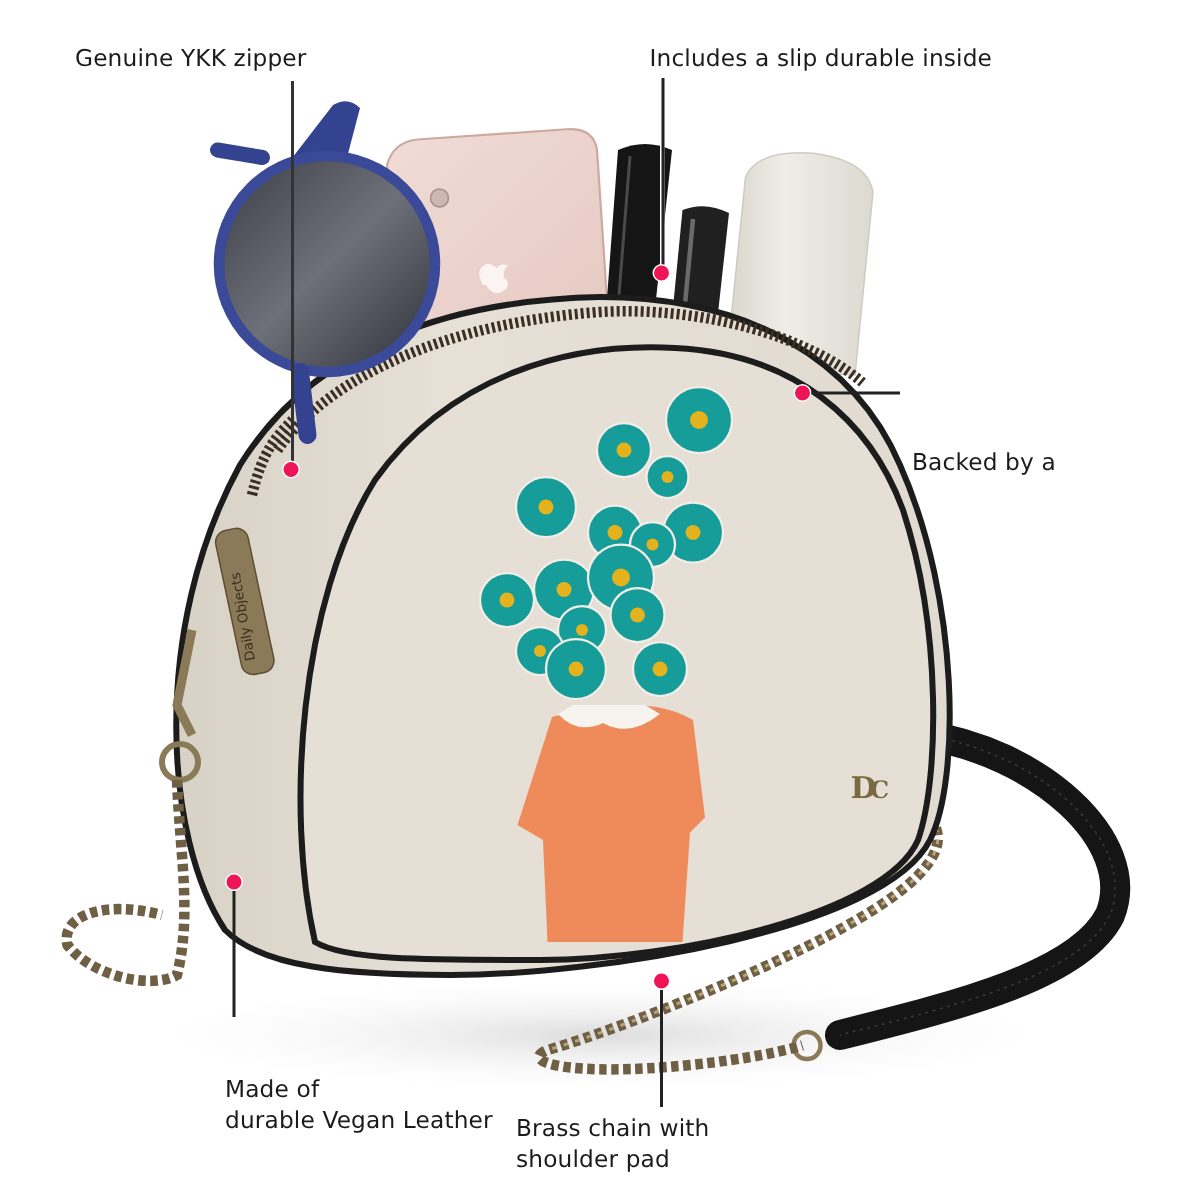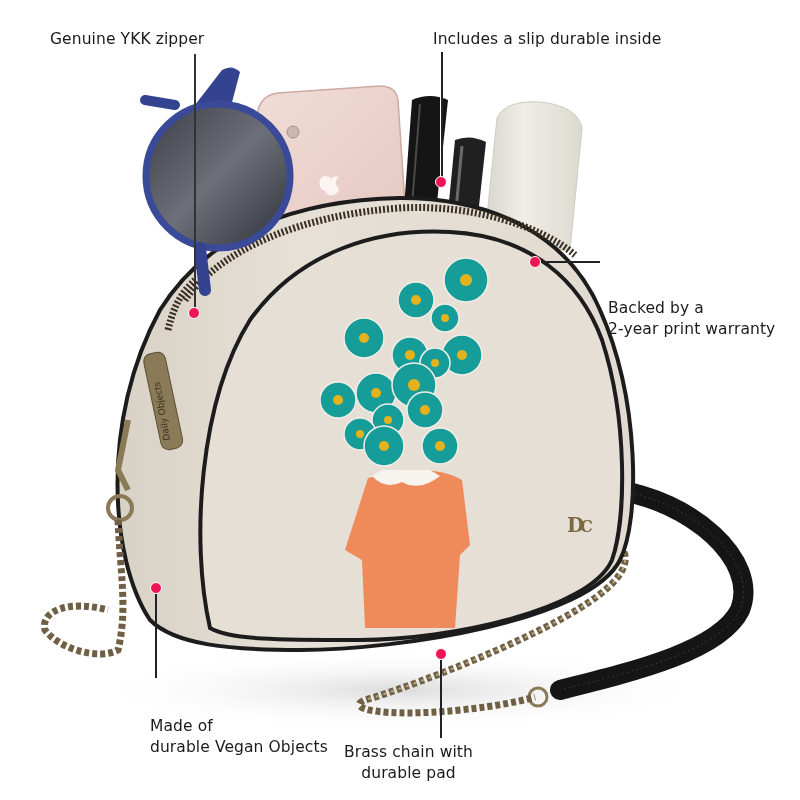--- a/index.html
+++ b/index.html
@@ -152,29 +152,28 @@
     <span>Includes a slip durable inside</span>
   </div>
   <div class="vline" style="left:440px; top:52px; height:125px; background:#fff; width:3px;"></div>
   <div class="vline" style="left:441px; top:52px; height:125px;"></div>
   <div class="dot" style="left:435px; top:176px; background:#ee1557;"></div>
 
   <div class="dot" style="left:529px; top:256px; background:#ee1557;"></div>
   <div class="hline" style="left:541px; top:261px; width:59px;"></div>
   <div class="label" style="left:608px; top:250px;margin-top:48px;">
     <div>Backed by a</div>
-    <div>2-year print warranty</div>
   </div>
 
   <div class="dot" style="left:150px; top:582px; background:#ee1557;"></div>
   <div class="vline" style="left:155px; top:594px; height:84px;"></div>
   <div class="label" style="left:150px; top:684px;margin-top:32px;">
     <div>Made of</div>
-    <div>durable Vegan Objects</div>
+    <div>durable Vegan Leather</div>
   </div>
 
   <div class="dot" style="left:435px; top:648px; background:#ee1557;"></div>
   <div class="vline" style="left:440px; top:660px; height:78px;"></div>
-  <div class="label" style="left:344px; top:742px;text-align:center;">
+  <div class="label" style="left:344px; top:742px;">
     <div>Brass chain with</div>
-    <div>durable pad</div>
+    <div>shoulder pad</div>
   </div>
 </div>
 
 </body></html>

